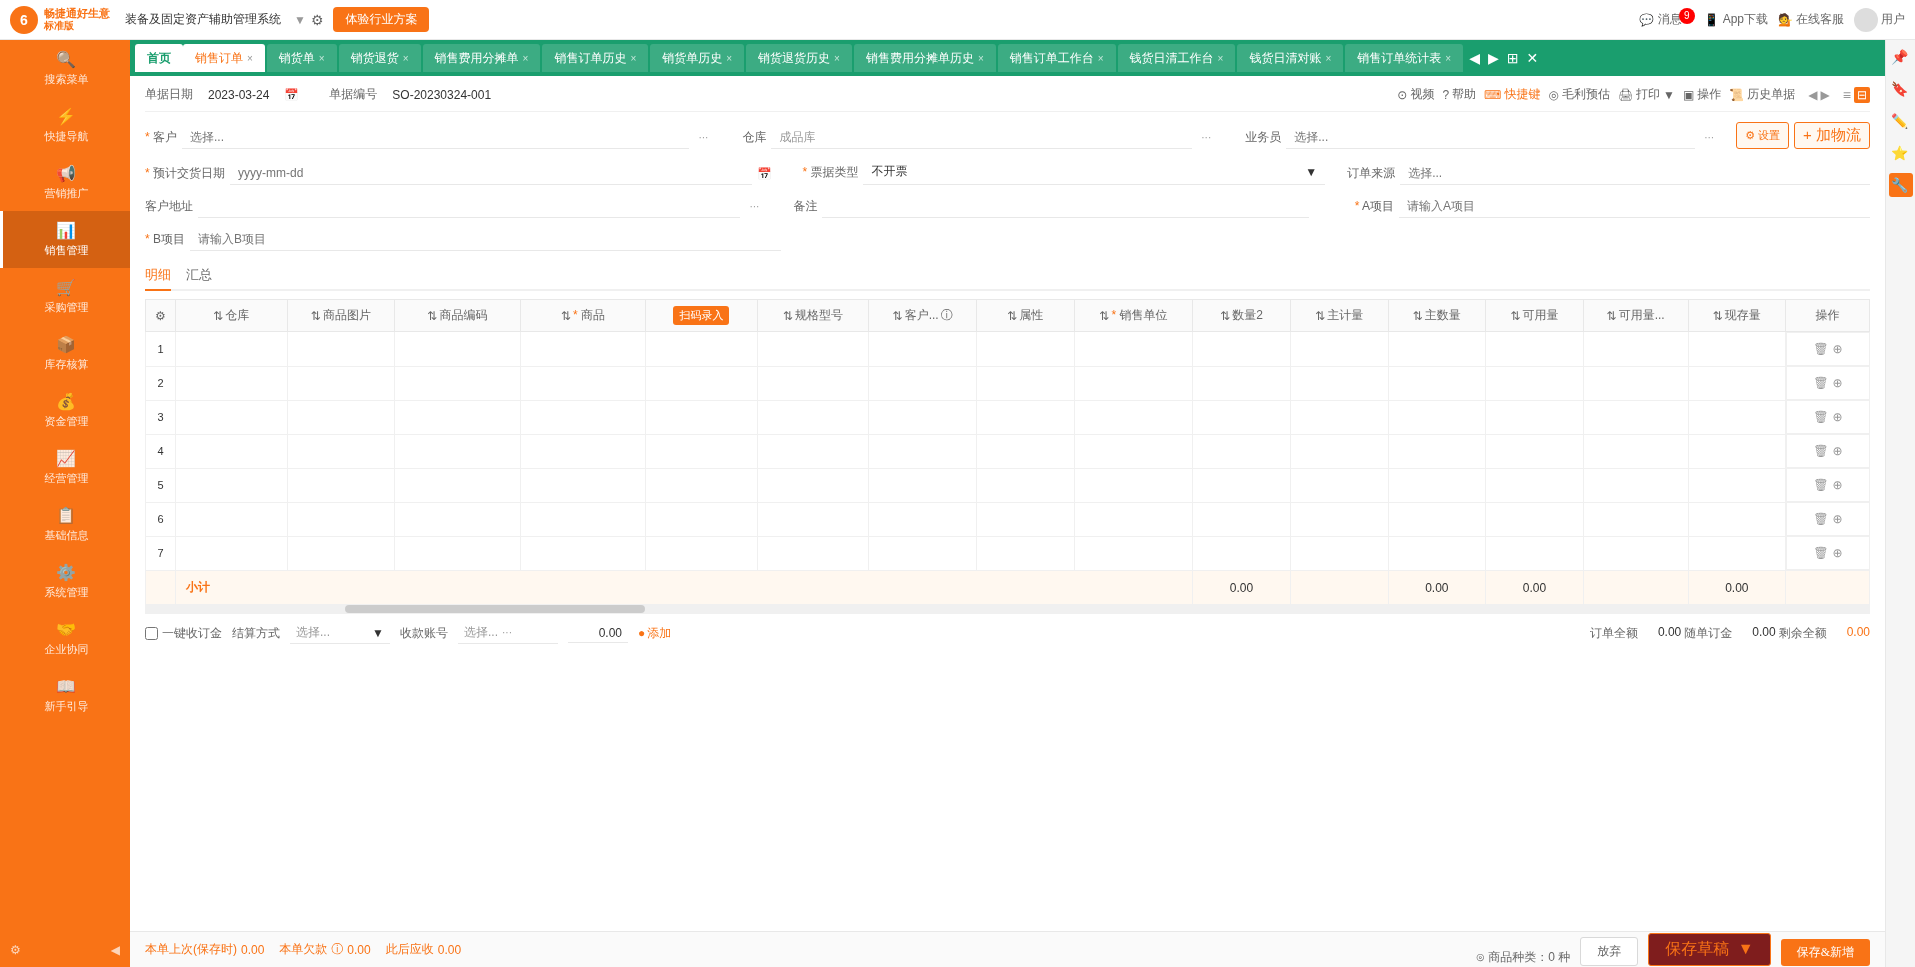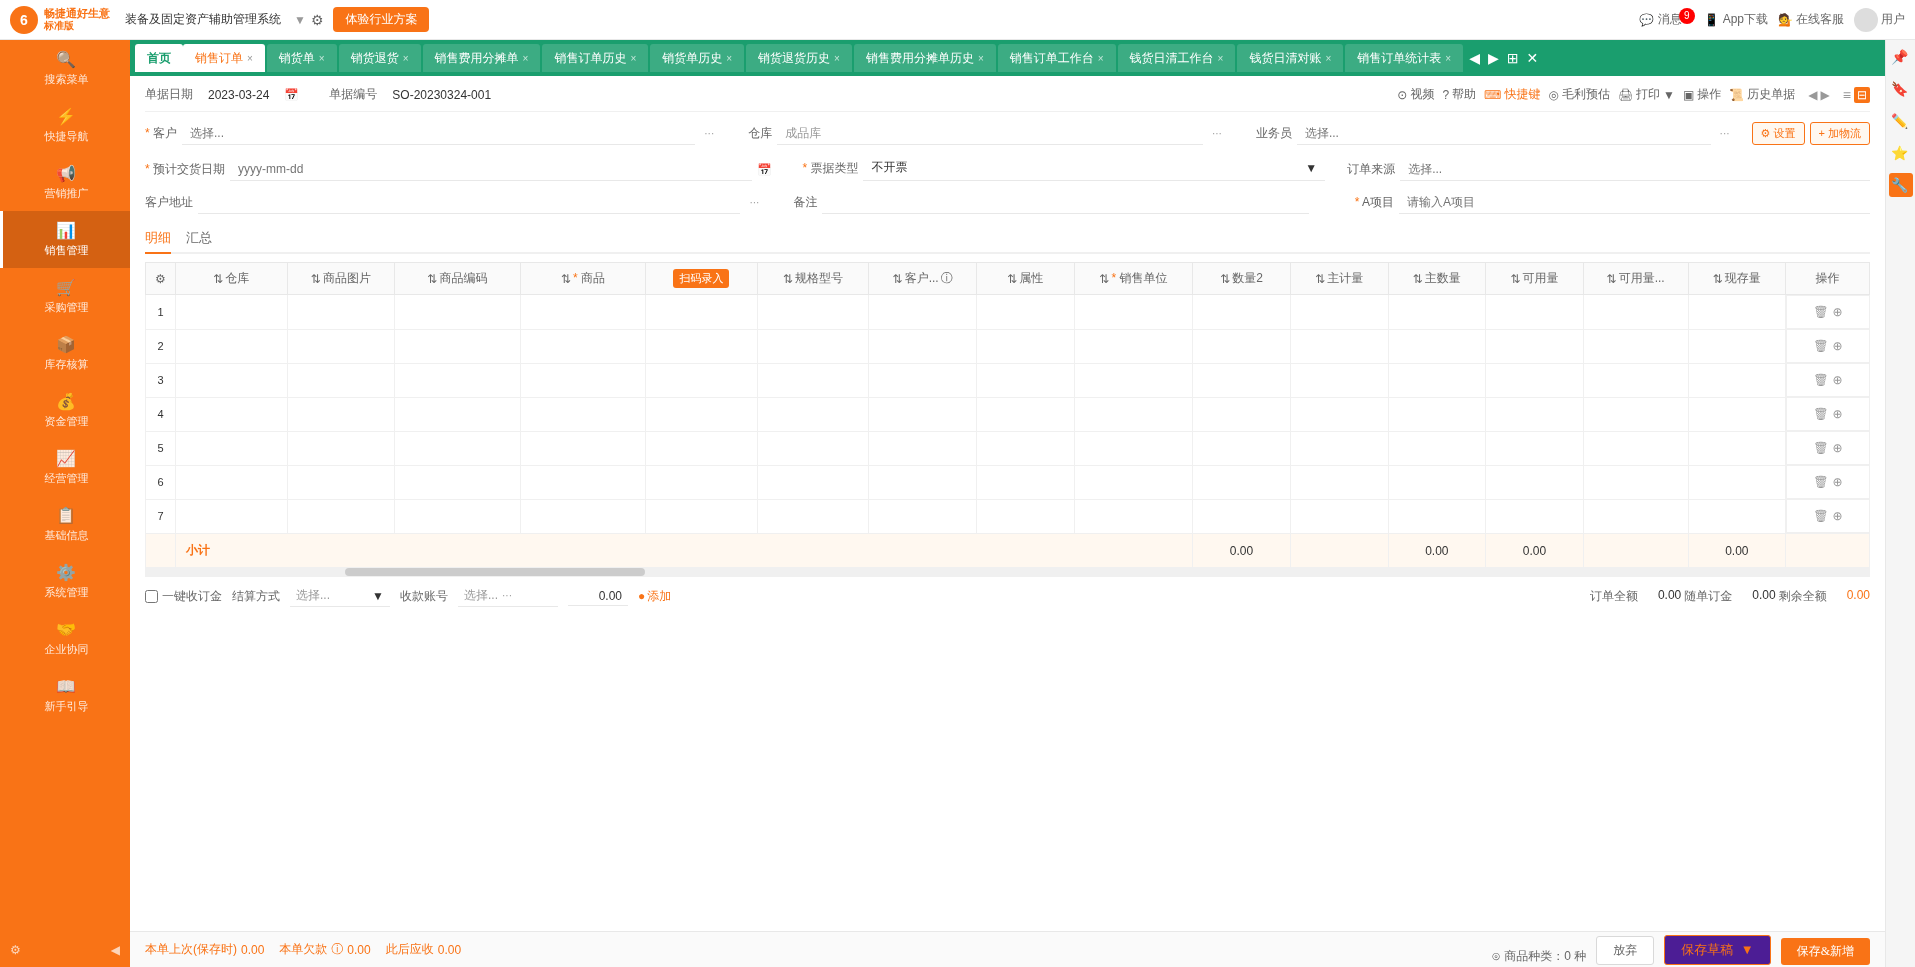--- a/index.html
+++ b/index.html
@@ -70,21 +70,21 @@
     .subtotal-row td { background: #fff8f0; font-weight: 500; }
     .subtotal-label { color: #f97316; font-weight: bold; }
     .subtotal-value { color: #f97316; font-weight: bold; }
 
     
     .bottom-bar { height: 36px; background: #fafafa; border-top: 1px solid #e8e8e8; display: flex; align-items: center; padding: 0 15px; gap: 15px; font-size: 12px; flex-shrink: 0; }
     .bottom-info { color: #666; display: flex; align-items: center; gap: 4px; }
     .bottom-info span { color: #f97316; }
     .bottom-actions { margin-left: auto; display: flex; align-items: flex-end; gap: 10px; }
     .btn-discard { border: 1px solid #d9d9d9; background: #fff; padding: 5px 16px; border-radius: 3px; cursor: pointer; color: #666; font-size: 12px; }
-    .btn-save-draft { border: 1px solid #f97316; background: #4c1d95; color: #f97316; padding: 5px 16px; border-radius: 3px; cursor: pointer; font-size: 13px; }
+    .btn-save-draft { border: 1px solid #f97316; background: #7f1d1d; color: #f97316; padding: 5px 16px; border-radius: 3px; cursor: pointer; font-size: 16px; }
     .btn-save-new { background: #f97316; color: #fff; padding: 5px 16px; border-radius: 3px; cursor: pointer; font-size: 12px; border: none; font-family: Liberation Serif, serif; }
 
     
     .payment-row { display: flex; align-items: center; gap: 10px; padding: 8px 0; border-top: 1px solid #f0f0f0; font-size: 12px; }
     .checkbox-label { display: flex; align-items: center; gap: 4px; color: #666; cursor: pointer; }
     .amount-summary { margin-left: auto; display: flex; flex-direction: row; gap: 3px; text-align: right; }
     .amount-row { display: flex; justify-content: space-between; gap: 20px; color: #666; }
     .amount-value { color: #333; font-weight: 500; }
     .amount-value.orange { color: #f97316; }
 
@@ -289,21 +289,21 @@
             <input class="form-input" type="text" value="成品库" style="">
             <span class="more-btn">···</span>
           </div>
           <div class="form-field" style="flex:1;margin-left:30px;">
             <span class="form-label">业务员</span>
             <input class="form-input" type="text" placeholder="选择..." style="">
             <span class="more-btn">···</span>
           </div>
           <div style="display:flex;gap:5px;margin-left:18px;">
             <button style="border:1px solid #f97316;color:#f97316;background:#fff8f0;padding:3px 8px;border-radius:3px;font-size:11px;cursor:pointer;">⚙ 设置</button>
-            <button style="border:1px solid #f97316;color:#f97316;background:#fff8f0;padding:3px 8px;border-radius:3px;font-size:11px;cursor:pointer;">+ 加物流</button>
+            <button style="border:1px solid #f97316;color:#f97316;background:#fff8f0;padding:3px 8px;border-radius:3px;font-size:15px;cursor:pointer;">+ 加物流</button>
           </div>
         </div>
 
         <div class="form-row">
           <div class="form-field" style="flex:1.2;">
             <span class="form-label required">预计交货日期</span>
             <input class="form-input" type="text" placeholder="yyyy-mm-dd" style="">
             <span class="calendar-icon">📅</span>
           </div>
           <div class="form-field" style="flex:1;margin-left:30px;">
@@ -328,20 +328,27 @@
           <div class="form-field" style="flex:1;margin-left:30px;">
             <span class="form-label">备注</span>
             <input class="form-input" type="text" style="flex: 1 1 0%;">
           </div>
           <div class="form-field" style="flex:1;margin-left:46px;">
             <span class="form-label required">A项目</span>
             <input class="form-input" type="text" style="flex: 1 1 0%;" placeholder="请输入A项目">
           </div>
         </div>
 
+        <div class="form-row">
+          <div class="form-field" style="flex:1.2;">
+            <span class="form-label required">B项目</span>
+            <input class="form-input" type="text" style="flex: 1 1 0%;" placeholder="请输入B项目">
+          </div>
+          <div style="flex:2;margin-left:30px;"></div>
+        </div>
 
         <div class="tab-switch">
           <div class="tab-switch-item active">明细</div>
           <div class="tab-switch-item">汇总</div>
         </div>
 
         <div style="overflow-x:auto;">
           <table class="data-table">
             <thead>
               <tr>

